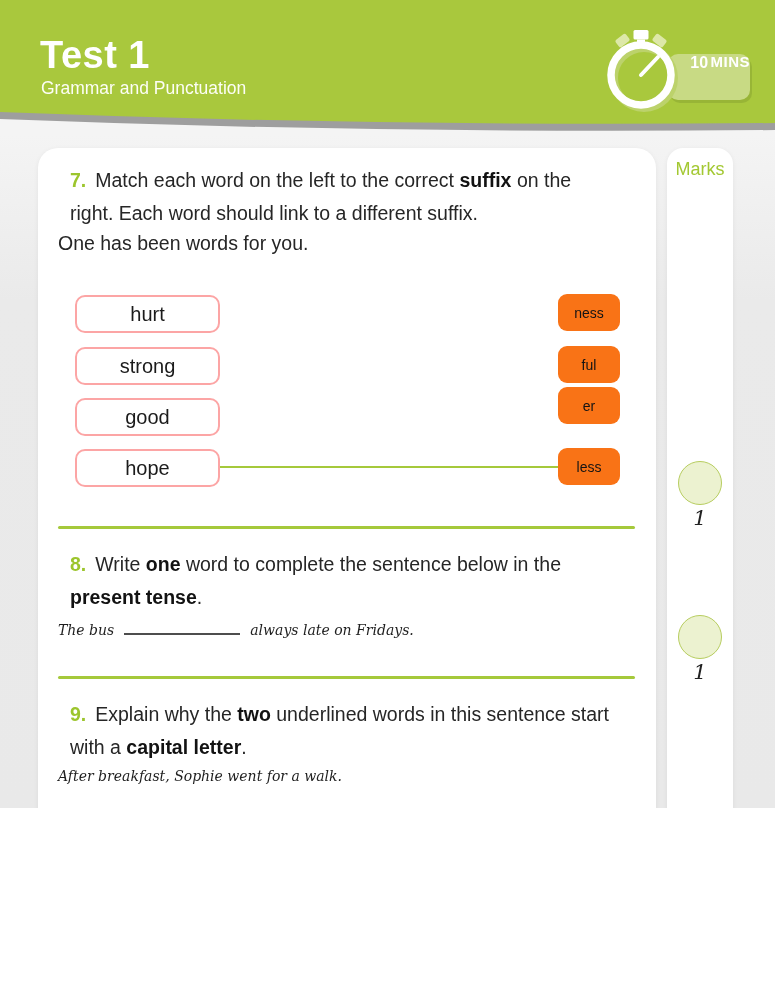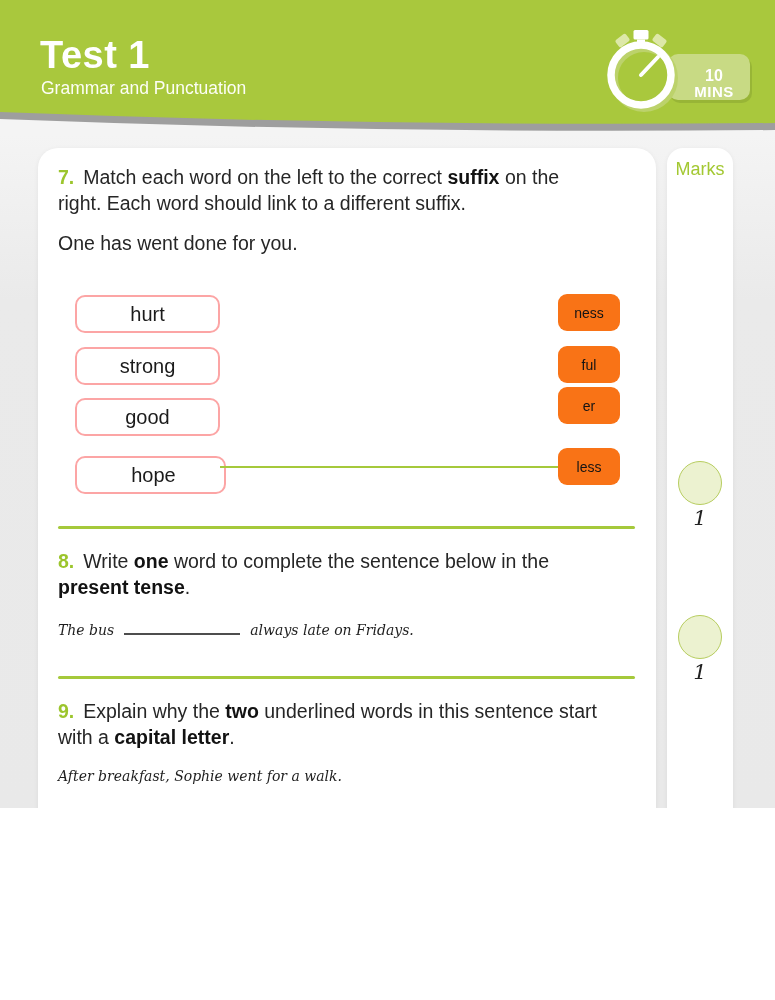--- a/index.html
+++ b/index.html
@@ -15,21 +15,21 @@
     font-size:38px;font-weight:800;letter-spacing:.5px;
   }
   .header-subtitle{
     position:absolute;left:41px;top:78px;color:#fdfef6;
     font-size:17.5px;font-weight:400;
   }
   .timer-badge{
     position:absolute;left:668px;top:54px;width:82px;height:46px;
     background:#c8da84;border-radius:10px;
     box-shadow:2px 3px 0 rgba(120,146,44,.35);
-    display:flex;flex-direction:column;justify-content:flex-end;
+    display:flex;flex-direction:row;justify-content:flex-start;
     padding-left:20px;box-sizing:border-box;
   }
   .timer-badge .t1{font-size:16px;font-weight:800;color:#ffffff;line-height:17px;text-align:center;width:52px;}
   .timer-badge .t2{font-size:15px;font-weight:800;color:#ffffff;line-height:16px;text-align:center;width:52px;letter-spacing:.5px;}
   .stopwatch{position:absolute;left:588px;top:14px;}
   
   .card{
     position:absolute;left:38px;top:148px;width:618px;height:804px;
     background:#ffffff;border-radius:20px;
     box-shadow:0 1px 5px rgba(0,0,0,.06);
@@ -46,21 +46,21 @@
   .mark-circle{
     position:absolute;left:11px;width:44px;height:44px;border-radius:50%;
     background:#ecf2d0;border:1.5px solid #b7cd5f;box-sizing:border-box;
   }
   .mark-value{
     position:absolute;left:0;width:100%;text-align:center;
     font-family:"DejaVu Serif",serif;font-style:italic;
     font-size:21px;color:#222222;
   }
   
-  .q-block{position:absolute;left:20px;width:540px;font-size:19.5px;line-height:26px;color:#262626;}
+  .q-block{position:absolute;left:32px;width:540px;font-size:19.5px;line-height:33px;color:#262626;}
   .q-num{font-weight:800;color:#9cc52d;margin-right:9px;}
   .qb{font-weight:700;color:#121212;}
   .helper{position:absolute;left:20px;font-size:19.5px;color:#262626;}
   
   .word-box{
     position:absolute;left:37px;width:141px;height:34px;
     background:#ffffff;border:2px solid #fca5a5;border-radius:10px;
     display:flex;align-items:center;justify-content:center;
     font-size:20px;color:#1b1b1b;
   }
@@ -113,26 +113,26 @@
     <rect x="49" y="25.5" width="8" height="6" fill="#ffffff"></rect>
     <circle cx="53" cy="61" r="30" fill="none" stroke="#ffffff" stroke-width="7.5"></circle>
     <line x1="53" y1="61" x2="70" y2="43" stroke="#ffffff" stroke-width="4" stroke-linecap="round"></line>
   </svg>
 
   <div class="card">
 
     <div class="q-block" style="top:16px;">
       <span class="q-num">7.</span><span>Match each word on the left to the correct </span><span class="qb">suffix</span><span> on the right. Each word should link to a different suffix.</span>
     </div>
-    <div class="helper" style="top:84px;">One has went done for you.</div>
+    <div class="helper" style="top:84px;">One has been words for you.</div>
 
     <div class="word-box" style="top:147px;">hurt</div>
     <div class="word-box" style="top:199px;">strong</div>
     <div class="word-box" style="top:250px;">good</div>
-    <div class="word-box" style="top:308px;padding-left:6px;">hope</div>
+    <div class="word-box" style="top:301px;">hope</div>
 
     <div class="suffix-box" style="top:146px;">ness</div>
     <div class="suffix-box" style="top:198px;">ful</div>
     <div class="suffix-box" style="top:239px;">er</div>
     <div class="suffix-box" style="top:300px;">less</div>
 
     <div class="connector"></div>
 
     <div class="divider" style="top:378px;"></div>
 

